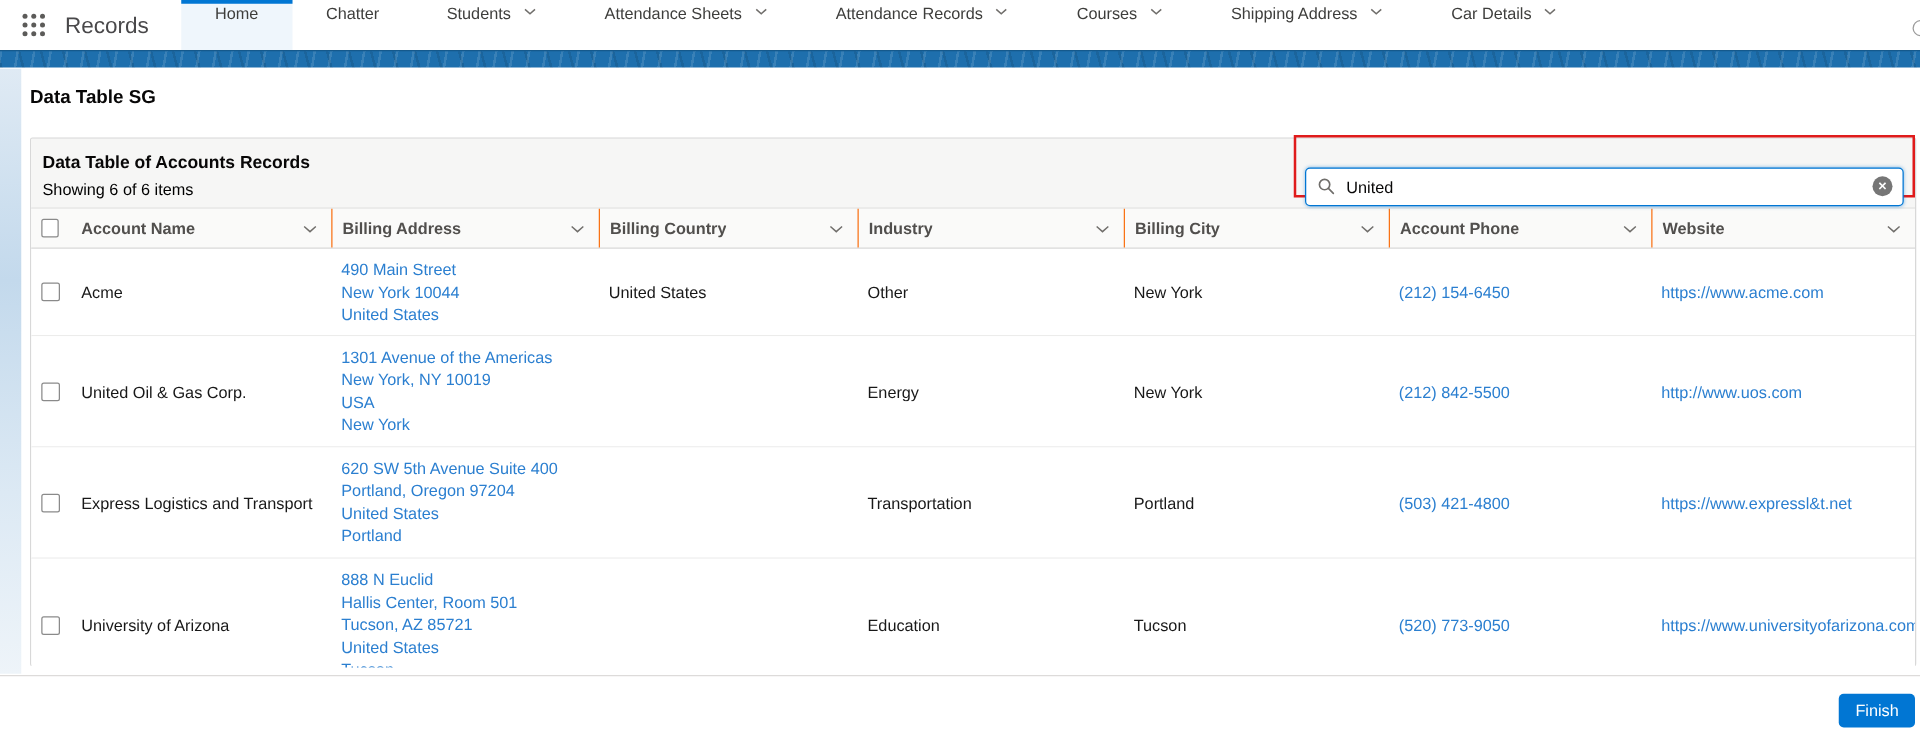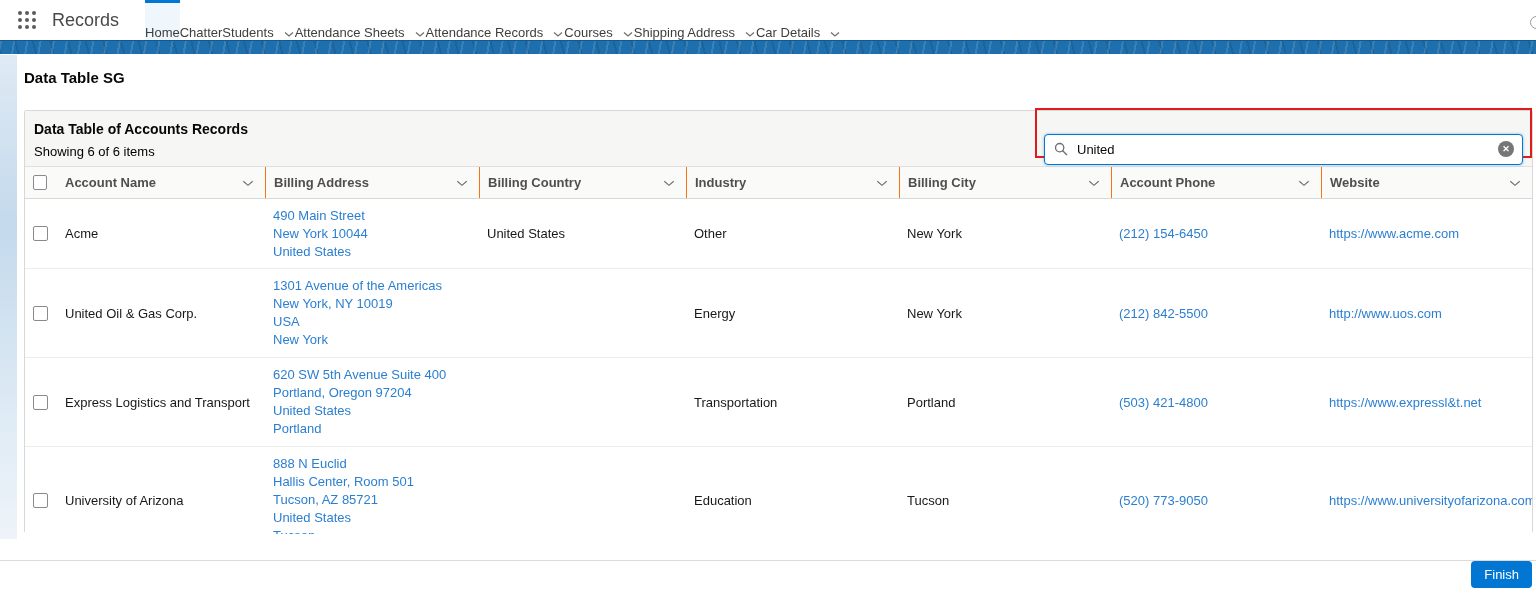--- a/index.html
+++ b/index.html
@@ -18,21 +18,21 @@
   }
   .waffle {
     align-self:center; margin:0 16px 0 18px; display:grid;
     grid-template-columns:repeat(3,4px); grid-template-rows:repeat(3,4px);
     gap:3px; cursor:pointer;
   }
   .waffle span { width:4px; height:4px; border-radius:50%; background:#5c5b59; }
   .app-name { align-self:center; font-size:18px; color:#49484a; margin-right:26px; white-space:nowrap; }
   .tabs { display:flex; align-items:stretch; }
   .tab {
-    display:flex; align-items:flex-end; gap:9px; padding:0 0;
+    display:flex; align-items:flex-start; gap:9px; padding:0 27px;
     font-size:13px; color:#3e3e3c; border-top:3px solid transparent;
     cursor:pointer; white-space:nowrap;
   }
   .tab.active { background:#eff6fc; border-top-color:#0176d3; }
   .tab svg { flex:0 0 auto; }
   .nav-edge-icon{
     position:absolute; right:-7px; top:16px; width:13px; height:13px;
     border:1.5px solid #9b9b9b; border-radius:50%;
   }
   
@@ -105,23 +105,23 @@
   .cell { padding:0 8px; overflow:hidden; white-space:nowrap; }
   .cell-address { white-space:pre-line; line-height:18px; padding:8px; }
   .link { color:#2b7fd0; cursor:pointer; text-decoration:none; }
   .checkbox {
     width:15px; height:15px; border:1px solid #8a8a8a; border-radius:2px;
     background:#fff; margin-left:8px; cursor:pointer;
   }
   .chk-cell { display:flex; align-items:center; }
   
   .flow-footer {
-    position:absolute; left:0; right:0; bottom:0; height:36px;
+    position:absolute; left:0; right:0; bottom:0; height:56px;
     background:#fff; border-top:1px solid #dddbda;
-    display:flex; justify-content:flex-end;
+    display:flex; align-items:center; justify-content:flex-end;
     padding-right:4px; z-index:2;
   }
   .finish-btn {
     background:#0176d3; color:#fff; border:none; border-radius:4px;
     font-size:13px; font-family:"Liberation Sans",sans-serif;
     height:27px; padding:0 13px; cursor:pointer;
   }
 </style>
 </head>
 <body>

